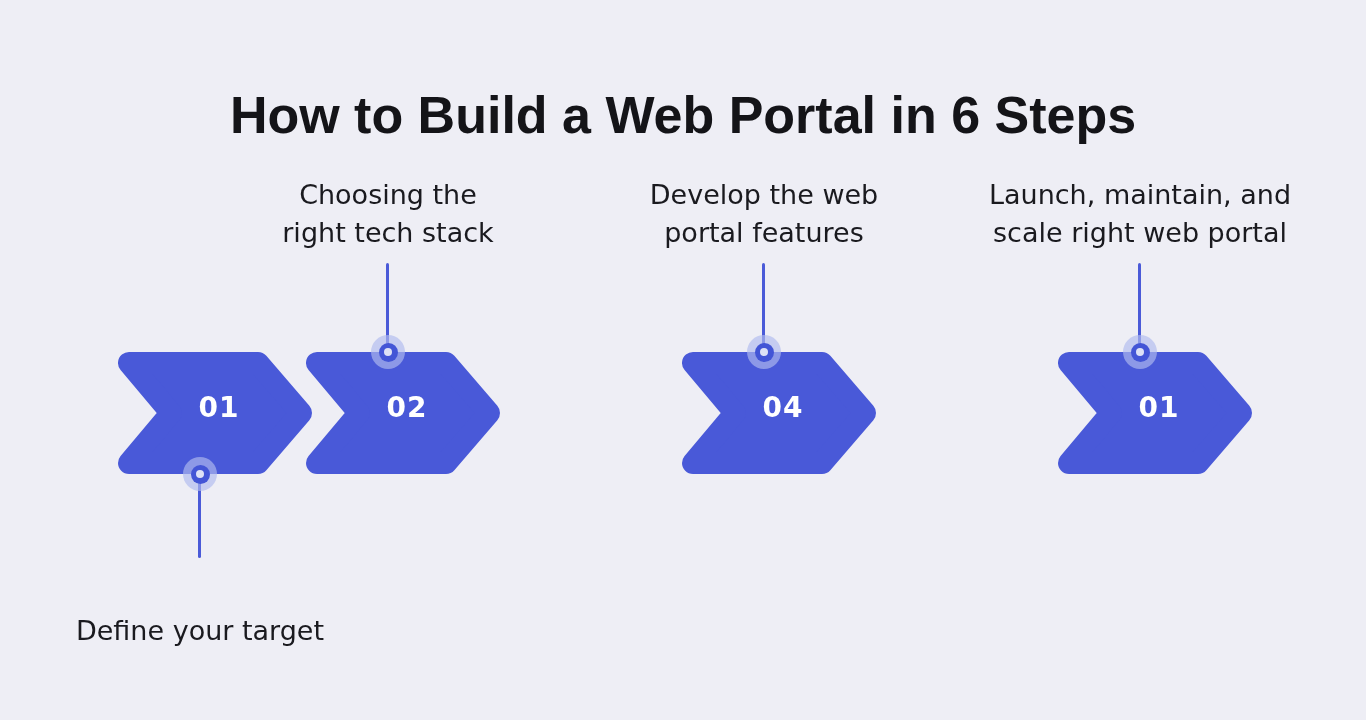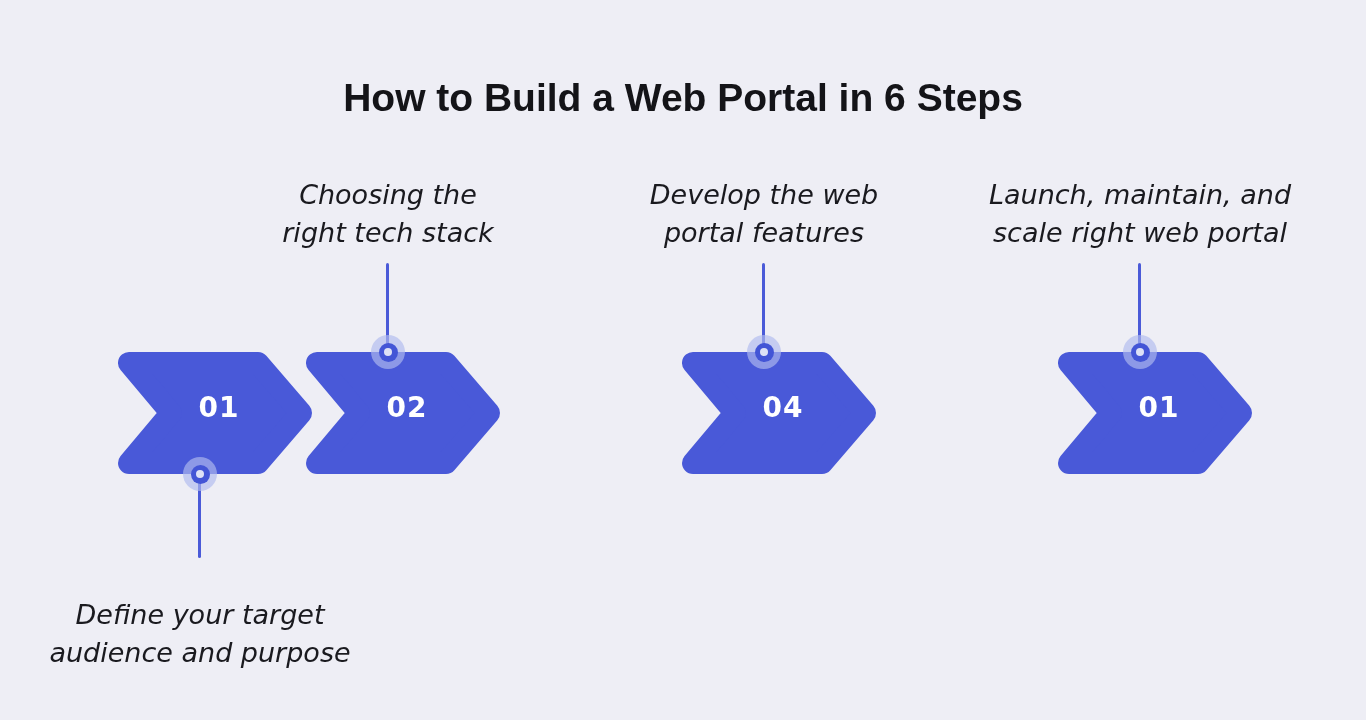--- a/index.html
+++ b/index.html
@@ -15,21 +15,21 @@
     height: 720px;
     background: #EEEEF5;
     font-family: "Liberation Sans", sans-serif;
   }
   .title {
     position: absolute;
     top: 50px;
     left: 0;
     width: 1366px;
     text-align: center;
-    font-size: 39px;
+    font-size: 52px;
     font-weight: 700;
     color: #141418;
     letter-spacing: 0px;
     font-family: "Liberation Sans", sans-serif;
   }
   .step {
     position: absolute;
     top: 0;
     width: 194px;
     height: 720px;
@@ -98,24 +98,23 @@
     left: 82px;
     transform: translateX(-50%);
     width: max-content;
     text-align: center;
     font-family: "DejaVu Sans", sans-serif;
     font-size: 27px;
     font-weight: 400;
     color: #1A1A1F;
     line-height: 38px;
     white-space: nowrap;
-    font-style: italic;
   }
   .step-label.above { top: 176px; }
-  .step-label.below { top: 596px; }
+  .step-label.below { top: 612px; }
 </style>
 </head>
 <body>
 
 <div class="canvas">
 
   <h1 class="title">How to Build a Web Portal in 6 Steps</h1>
 
   <div class="step" style="left:118px">
     <svg class="arrow" width="194" height="122" viewBox="0 0 194 122">
@@ -123,21 +122,20 @@
     </svg>
     <div class="num">01</div>
     <div class="connector-line below"></div>
     <div class="dot below">
       <span class="dot-ring">
           <span class="dot-core"></span>
         </span>
     </div>
     <div class="step-label below">
       <div>Define your target</div>
-      <div>audience and purpose</div>
     </div>
   </div>
 
   <div class="step" style="left:306px">
     <svg class="arrow" width="194" height="122" viewBox="0 0 194 122">
       <path d="M11 11 L140 11 L183 61 L140 111 L11 111 L53 61 Z" fill="#4959D8" stroke="#4959D8" stroke-width="22" stroke-linejoin="round"></path>
     </svg>
     <div class="num">02</div>
     <div class="connector-line above"></div>
     <div class="dot above">

